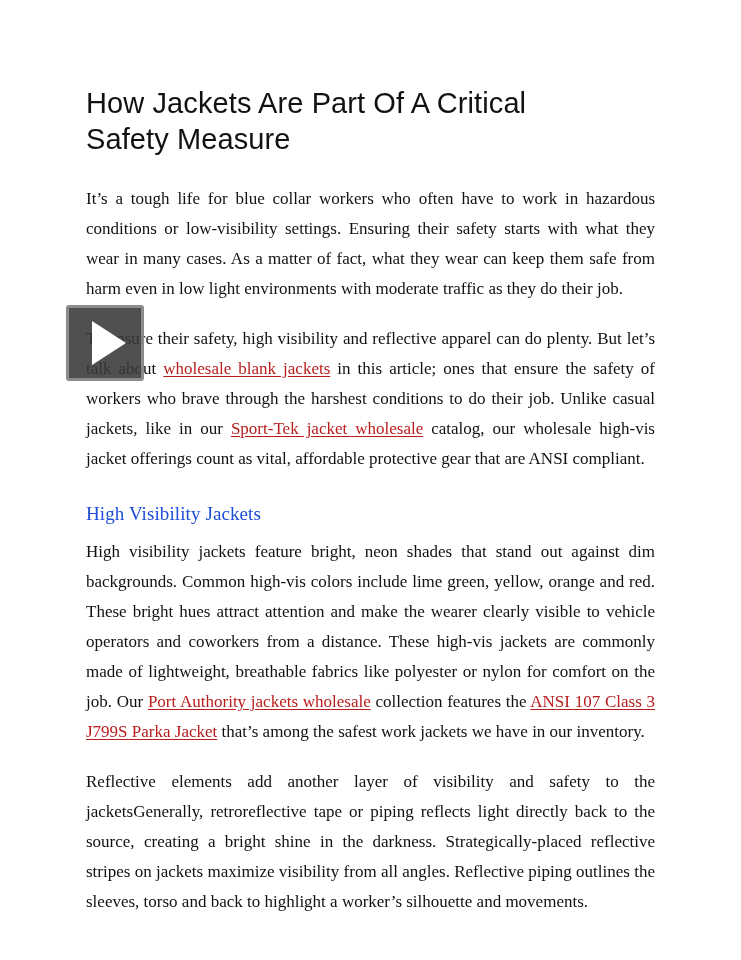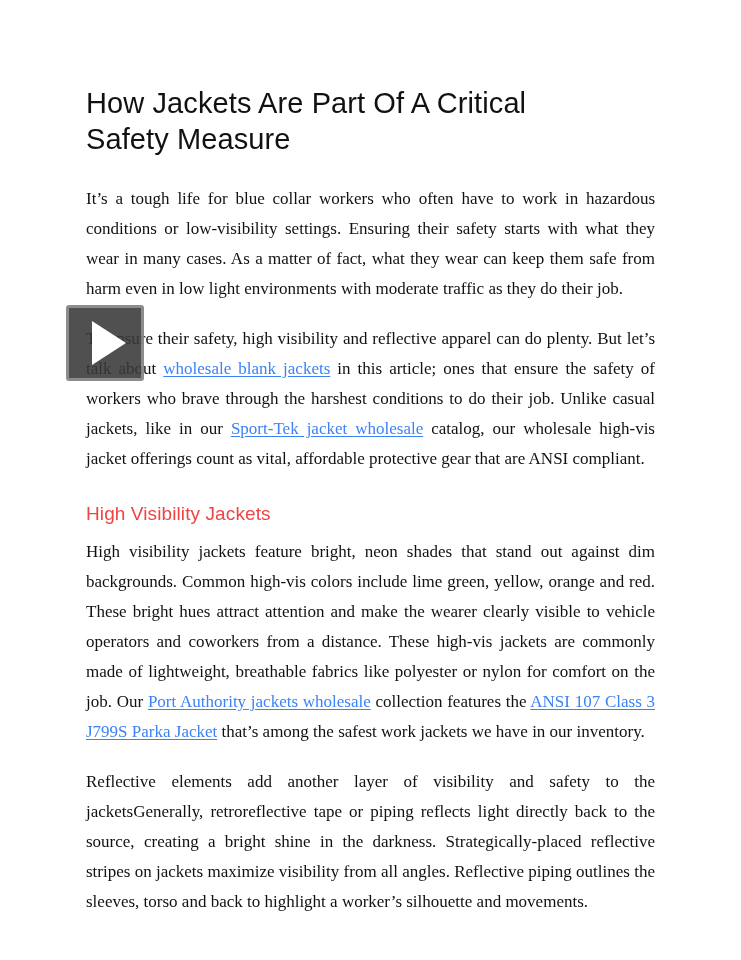--- a/index.html
+++ b/index.html
@@ -39,46 +39,46 @@
     font-size: 29px;
     font-weight: 400;
     line-height: 1.24;
     letter-spacing: 0.1px;
     color: #111111;
     margin: 0 0 26px 0;
     width: 510px;
   }
 
   .section-heading {
-    font-family: Liberation Sans, sans-serif;
+    font-family: Liberation Serif, serif;
     font-size: 19px;
     font-weight: 400;
     line-height: 1.3;
     letter-spacing: 0.1px;
-    color: #ef4444;
+    color: #1d4ed8;
     margin: 28px 0 10px 0;
   }
 
   p.body-par {
     font-family: "Liberation Serif", "DejaVu Serif", serif;
     font-size: 17px;
     line-height: 30px;
     text-align: justify;
     text-justify: inter-word;
     margin: 0 0 20px 0;
     color: #111111;
     hyphens: none;
   }
 
   p.body-par.tight {
     margin-bottom: 8px;
   }
 
   a.doc-link {
-    color: #3b82f6;
+    color: #b91c1c;
     text-decoration: underline;
     text-underline-offset: 2px;
   }
 
   
   .video-overlay {
     position: absolute;
     left: 66px;
     top: 305px;
     width: 78px;

